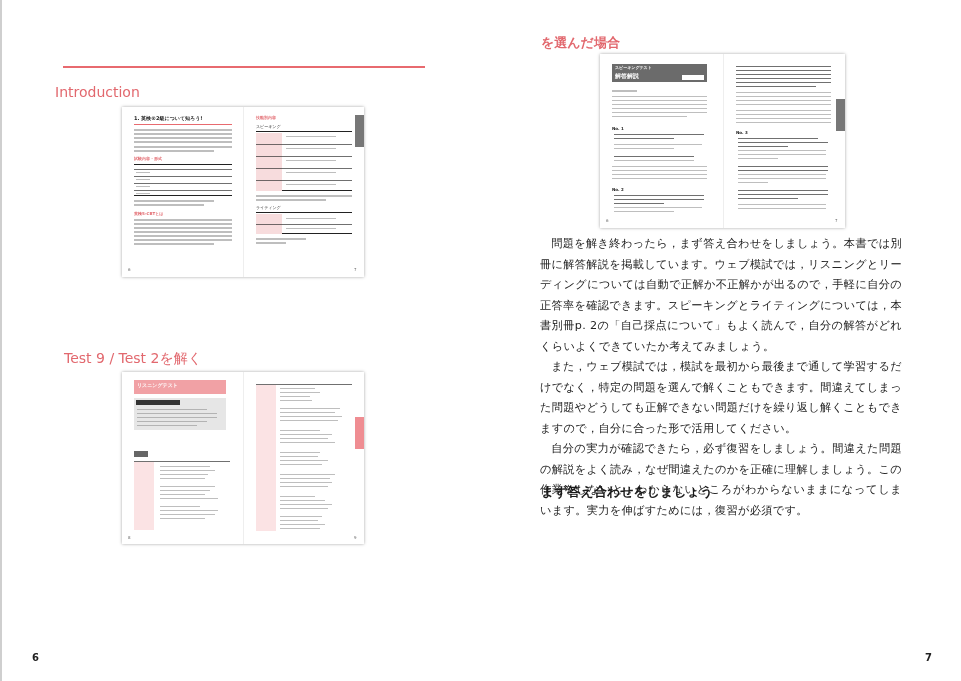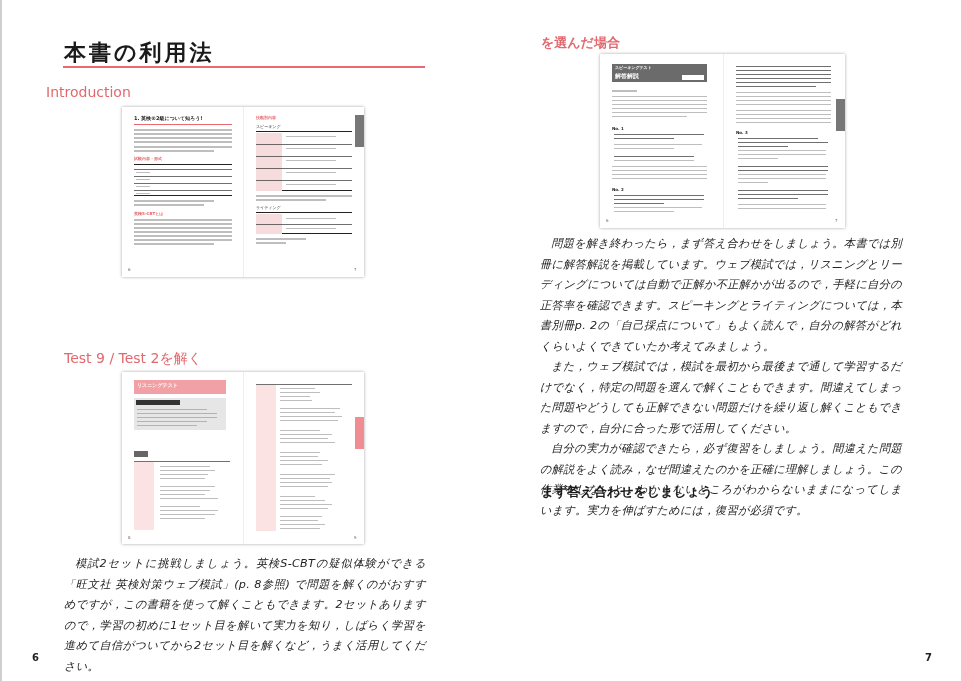--- a/index.html
+++ b/index.html
@@ -7,21 +7,21 @@
   body { position: relative; font-family: "DejaVu Sans", "Liberation Sans", sans-serif; color: #222; }
   .spread { position: absolute; left: 0; top: 0; width: 961px; height: 681px; }
   .left-edge { position: absolute; left: 0; top: 0; width: 2px; height: 681px; background: #cfcfcf; }
 
   .page-title { position: absolute; left: 64px; top: 38px; font-size: 22px; font-weight: bold; letter-spacing: 3px; color: #1a1a1a; }
   .title-rule { position: absolute; left: 63px; top: 66px; width: 362px; height: 2px; background: #e86a6f; }
 
   .sec-head { position: absolute; font-size: 14px; color: #e2686e; }
   .sec-head.bold { font-weight: bold; font-size: 13px; }
 
-  .body-text { position: absolute; font-size: 11.2px; line-height: 20.5px; color: #222; letter-spacing: 0.3px; text-align: justify; font-style: italic; }
+  .body-text { position: absolute; font-size: 11.2px; line-height: 20.5px; color: #222; letter-spacing: 0.3px; text-align: justify; }
   .body-text p { text-indent: 1em; }
 
   .sub-head { position: absolute; font-size: 13px; font-weight: bold; color: #1a1a1a; }
 
   .page-num { position: absolute; font-size: 10px; font-weight: bold; color: #222; }
 
   
   .thumb { position: absolute; background: #fff; box-shadow: 0 0 3px rgba(0,0,0,0.35); }
   .thumb .gutter { position: absolute; left: 50%; top: 0; bottom: 0; width: 1px; background: #eee; }
   .tline { position: absolute; height: 2px; background: #888; opacity: 0.55; }
@@ -33,24 +33,23 @@
   .tab { position: absolute; width: 9px; }
   .tcellhead { position: absolute; background: #f7dcdd; }
   .tgrid { position: absolute; border-top: 1px solid #222; }
 </style>
 </head>
 <body>
 
 <div class="spread">
   <div class="left-edge"></div>
 
-  <div class="page-title">本書の利用法</div>
   <div class="title-rule"></div>
 
-  <div class="sec-head" style="left:46px; top:84px;">Introduction</div>
+  <div class="sec-head" style="left:55px; top:84px;">Introduction</div>
 
   <div class="thumb" style="left:122px; top:107px; width:242px; height:170px;">
     <div class="gutter"></div>
     <div class="ttitle" style="left:12px; top:8px;">1. 英検®2級について知ろう!</div>
     <div class="tline" style="left:12px; top:17px; width:98px; height:1px; background:#e86a6f; opacity:1;"></div>
     <div class="tline" style="left:12px; top:22px; width:98px;"></div>
     <div class="tline" style="left:12px; top:26px; width:98px;"></div>
     <div class="tline" style="left:12px; top:30px; width:98px;"></div>
     <div class="tline" style="left:12px; top:34px; width:98px;"></div>
     <div class="tline" style="left:12px; top:39px; width:98px;"></div>
@@ -165,23 +164,20 @@
     <div class="tline" style="left:158px; top:132px; width:52px; height:1px;"></div>
     <div class="tline" style="left:158px; top:136px; width:48px; height:1px;"></div>
     <div class="tline" style="left:158px; top:144px; width:42px; height:1px;"></div>
     <div class="tline" style="left:158px; top:148px; width:38px; height:1px;"></div>
     <div class="tline" style="left:158px; top:152px; width:45px; height:1px;"></div>
     <div class="tline" style="left:158px; top:156px; width:40px; height:1px;"></div>
     <div class="tab" style="left:233px; top:45px; height:32px; background:#ef8d92;"></div>
     <div class="tpnum" style="left:232px; top:163px;">9</div>
   </div>
 
-  <div class="body-text" style="left:64px; top:554px; width:362px;">
-    <p>模試2セットに挑戦しましょう。英検S-CBTの疑似体験ができる「旺文社 英検対策ウェブ模試」(p. 8参照) で問題を解くのがおすすめですが，この書籍を使って解くこともできます。2セットありますので，学習の初めに1セット目を解いて実力を知り，しばらく学習を進めて自信がついてから2セット目を解くなど，うまく活用してください。</p>
-  </div>
 
   <div class="page-num" style="left:32px; top:652px;">6</div>
 
   <div class="sec-head bold" style="left:541px; top:34px; font-size:13px;">を選んだ場合</div>
 
   <div class="thumb" style="left:600px; top:54px; width:245px; height:174px;">
     <div class="gutter"></div>
     <div class="tbar" style="left:12px; top:10px; width:95px; height:18px; background:#6b6b6b;"></div>
     <div class="ttitle" style="left:15px; top:11px; color:#fff; font-size:4px;">スピーキングテスト</div>
     <div class="ttitle" style="left:15px; top:18px; color:#fff; font-size:6px;">解答解説</div>

